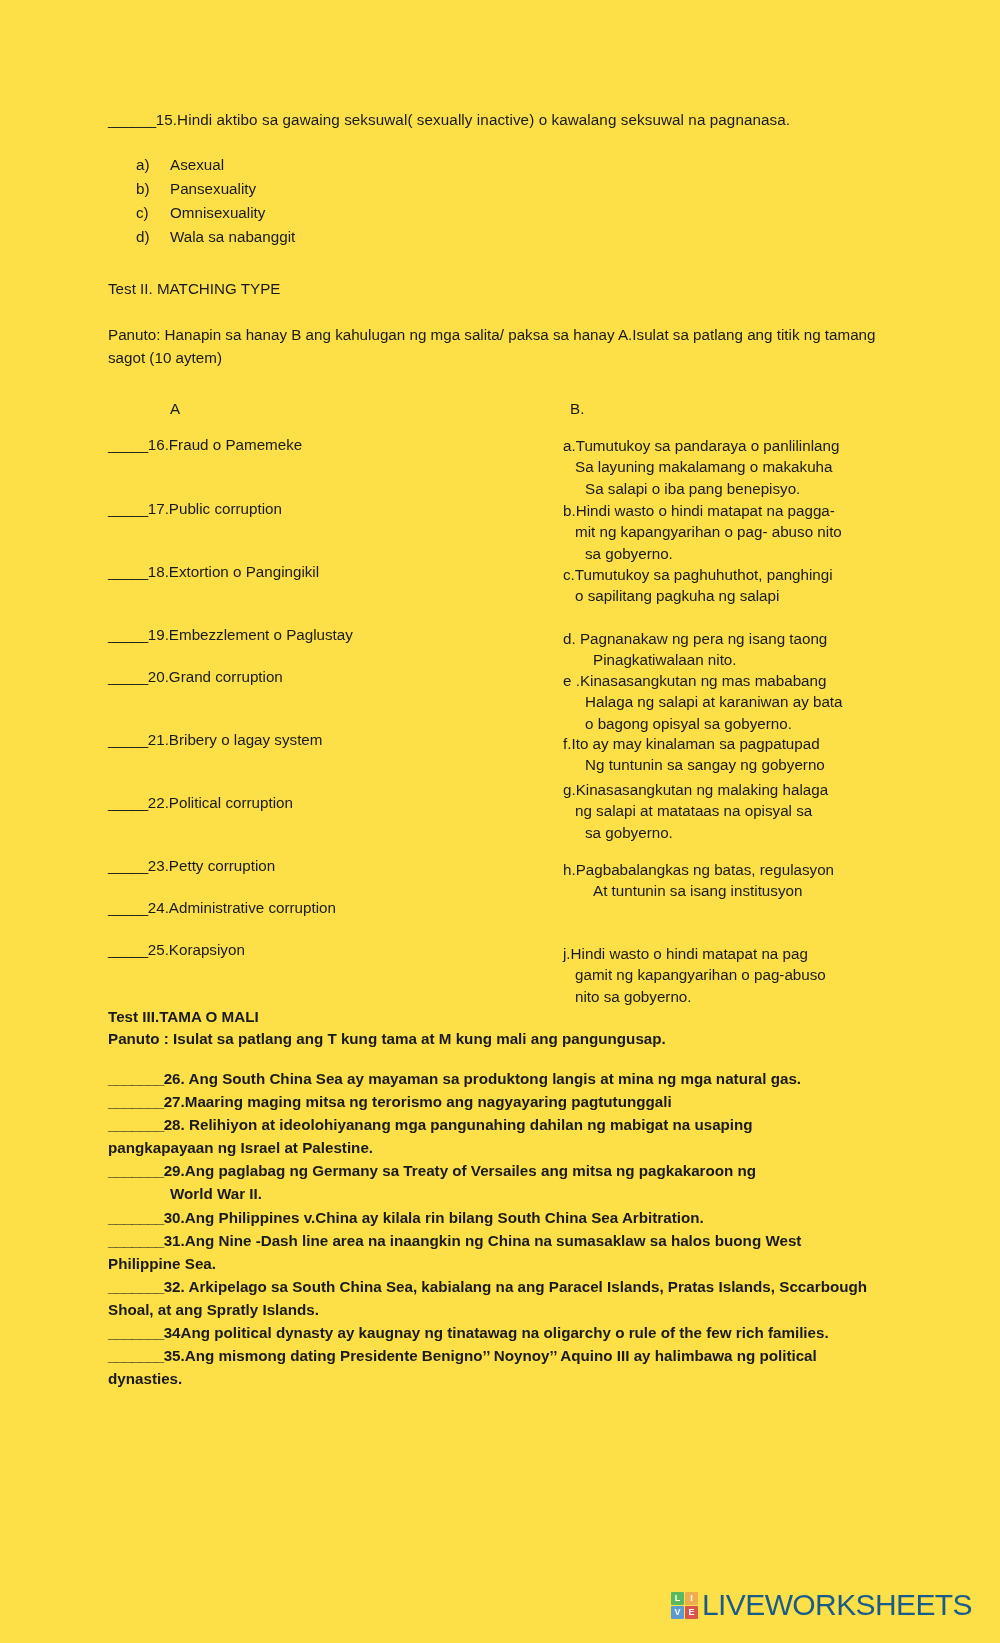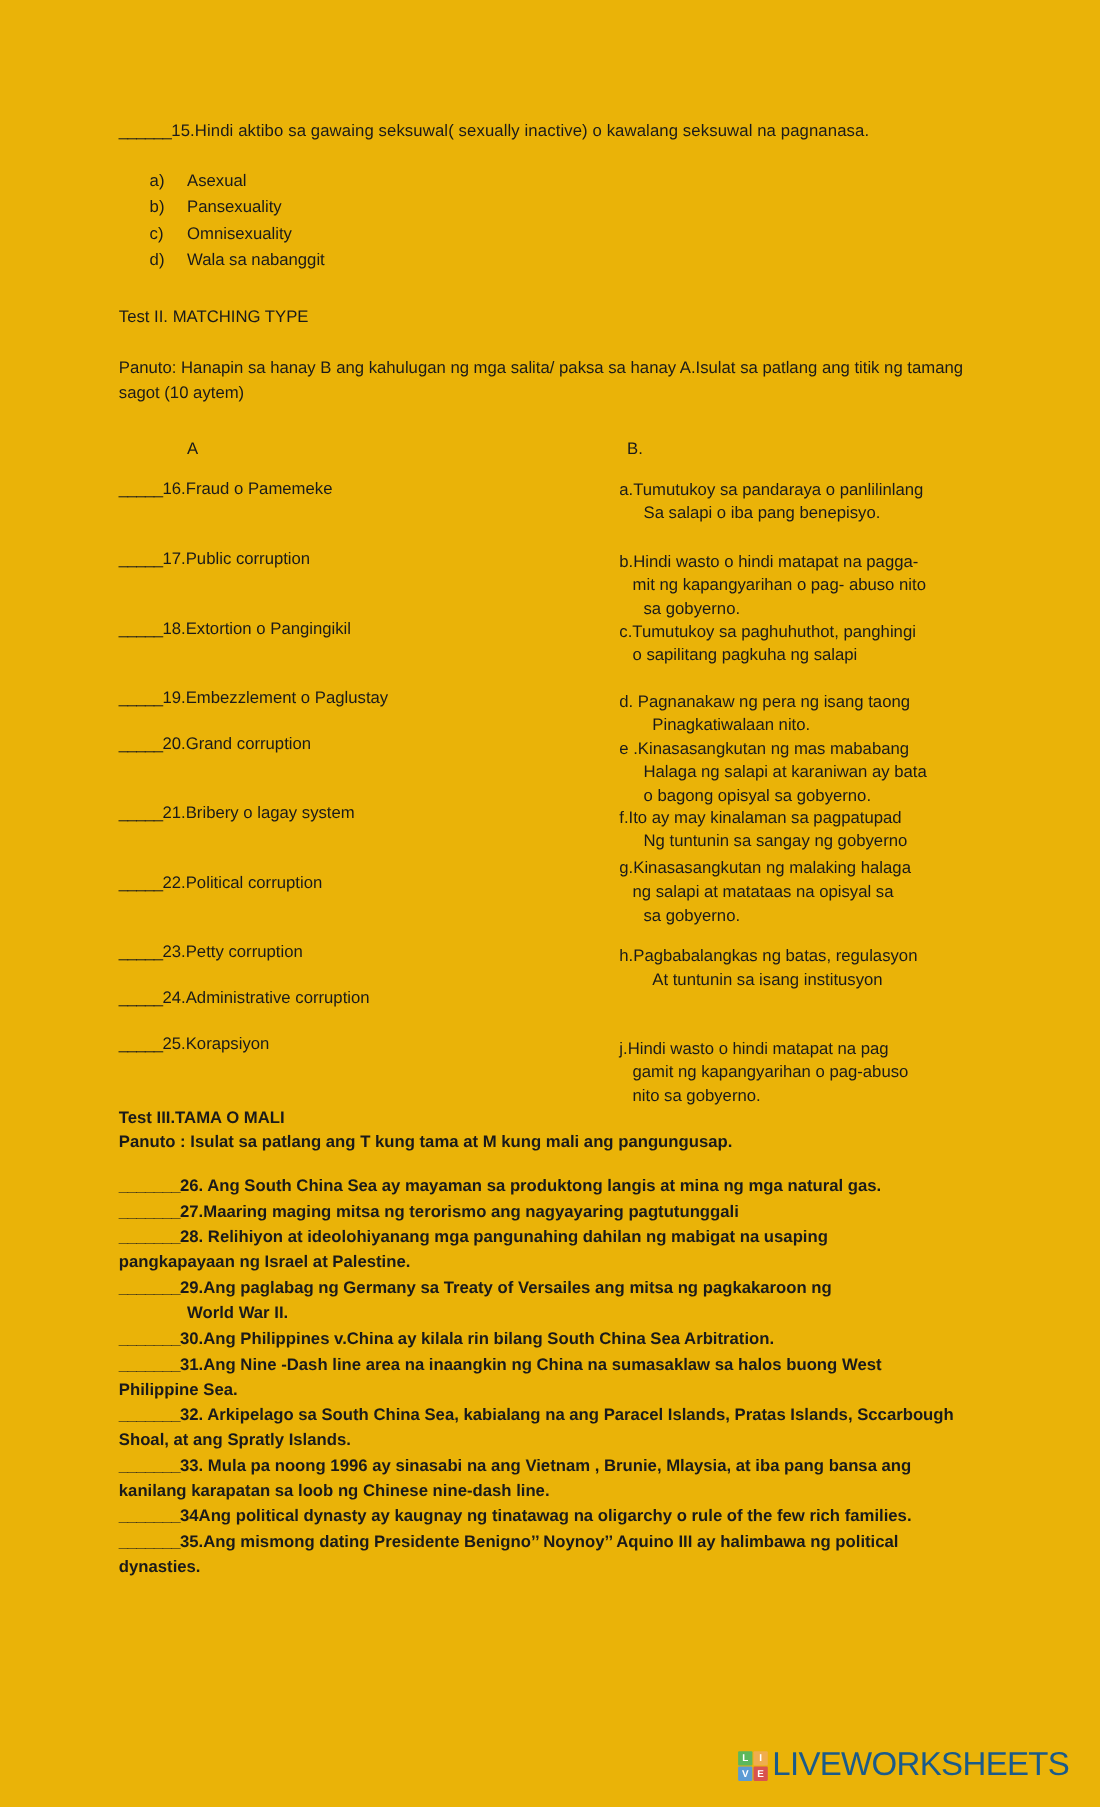--- a/index.html
+++ b/index.html
@@ -9,21 +9,21 @@
     background: #ffffff;
   }
   body {
     font-family: "Liberation Sans", sans-serif;
     color: #1a1a1a;
   }
   #page {
     position: relative;
     width: 1000px;
     height: 1643px;
-    background: #eab308;
+    background: #fde047;
     overflow: hidden;
   }
   .sheet {
     position: absolute;
     left: 108px;
     top: 110px;
     width: 784px;
   }
 
   
@@ -221,20 +221,21 @@
       </div>
       <div class="m-left" style="top:499px">
         <span class="blank">_____</span><span>24.Administrative corruption</span>
       </div>
       <div class="m-left" style="top:541px">
         <span class="blank">_____</span><span>25.Korapsiyon</span>
       </div>
 
       <div class="m-right" style="top:35px">
         <span>a.Tumutukoy sa pandaraya o panlilinlang</span>
+        <span class="sub">Sa layuning makalamang o makakuha</span>
         <span class="sub2">Sa salapi o iba pang benepisyo.</span>
       </div>
       <div class="m-right" style="top:100px">
         <span>b.Hindi wasto o hindi matapat na pagga-</span>
         <span class="sub">mit ng kapangyarihan o pag- abuso nito</span>
         <span class="sub2">sa gobyerno.</span>
       </div>
       <div class="m-right" style="top:164px">
         <span>c.Tumutukoy sa paghuhuthot, panghingi</span>
         <span class="sub">o sapilitang pagkuha ng salapi</span>
@@ -291,24 +292,20 @@
       <div class="t3-item">
         <span class="blank ind">_______</span><span>30.Ang Philippines v.China ay kilala rin bilang South China Sea Arbitration.</span>
       </div>
       <div class="t3-item">
         <span class="blank ind">_______</span><span>31.Ang Nine -Dash line area na inaangkin ng China na sumasaklaw sa halos buong West</span>
         <span style="display:block">Philippine Sea.</span>
       </div>
       <div class="t3-item">
         <span class="blank ind">_______</span><span>32. Arkipelago sa South China Sea, kabialang na ang Paracel Islands, Pratas Islands, Sccarbough</span>
         <span style="display:block">Shoal, at ang Spratly Islands.</span>
-      </div>
-      <div class="t3-item">
-        <span class="blank ind">_______</span><span>33. Mula pa noong 1996 ay sinasabi na ang Vietnam , Brunie, Mlaysia, at iba pang bansa ang</span>
-        <span style="display:block">kanilang karapatan sa loob ng Chinese nine-dash line.</span>
       </div>
       <div class="t3-item">
         <span class="blank ind">_______</span><span>34Ang political dynasty ay kaugnay ng tinatawag na oligarchy o rule of the few rich families.</span>
       </div>
       <div class="t3-item">
         <span class="blank ind">_______</span><span>35.Ang mismong dating Presidente Benigno’’ Noynoy’’ Aquino III ay halimbawa  ng political</span>
         <span style="display:block">dynasties.</span>
       </div>
     </div>
   </div>

